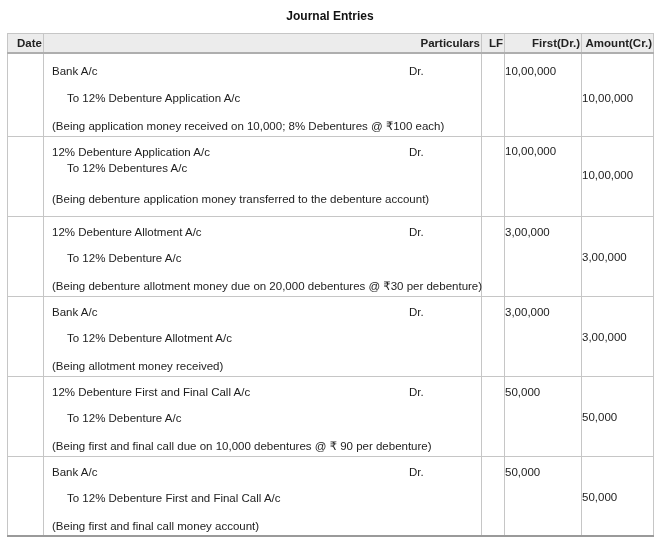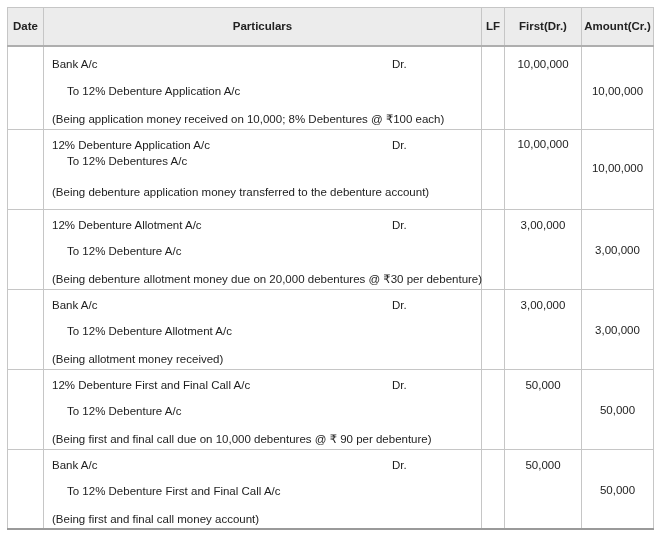--- a/index.html
+++ b/index.html
@@ -37,41 +37,41 @@
   col.c-date { width: 36px; }
   col.c-part { width: 438px; }
   col.c-lf   { width: 23px; }
   col.c-dr   { width: 77px; }
   col.c-cr   { width: 72px; }
   th, td { border: 1px solid var(--border); }
   thead th {
     background: var(--header-bg);
     font-size: 11.5px;
     font-weight: bold;
-    text-align: center;
-    height: 38px;
+    text-align: right;
+    height: 19px;
     padding: 2px 1px;
     border-bottom: 2px solid #aeaeae;
     color: #222222;
   }
   tbody td {
     vertical-align: top;
     font-size: 11.5px;
     line-height: 15px;
     padding: 0;
   }
   tr.h1 { height: 84px; }
   tr.hn { height: 80px; }
   tr.h6 { height: 79px; }
   .part-cell { padding: 0 8px; margin-top: 36px; }
   .debit-line { position: relative; white-space: nowrap; }
-  .dr { position: absolute; left: 340px; top: 0; }
+  .dr { position: absolute; left: 357px; top: 0; }
   .credit-line { padding-left: 15px; white-space: nowrap; }
   .narration { white-space: nowrap; }
-  .amt-cell { text-align: center; }
+  .amt-cell { text-align: left; }
   .amt-val { line-height: 15px; }
   
   tr.e1 .debit-line  { margin-top: 10px; }
   tr.e1 .credit-line { margin-top: 12px; }
   tr.e1 .narration   { margin-top: 13px; }
   tr.e1 .dr-val      { margin-top: 10px; }
   tr.e1 .cr-val      { margin-top: 37px; }
   tr.e2 .debit-line  { margin-top: 8px; }
   tr.e2 .credit-line { margin-top: 1px; }
   tr.e2 .narration   { margin-top: 16px; }
@@ -80,20 +80,21 @@
   tr.en .debit-line  { margin-top: 8px; }
   tr.en .credit-line { margin-top: 11px; }
   tr.en .narration   { margin-top: 13px; }
   tr.en .dr-val      { margin-top: 8px; }
   tr.en .cr-val      { margin-top: 33px; }
 </style>
 </head>
 <body>
 
 <div class="page">
+  <div class="title">Journal Entries</div>
 
   <table class="journal">
     <colgroup>
       <col class="c-date">
         <col class="c-part">
         <col class="c-lf">
         <col class="c-dr">
         <col class="c-cr">
     </colgroup>
     <thead>

